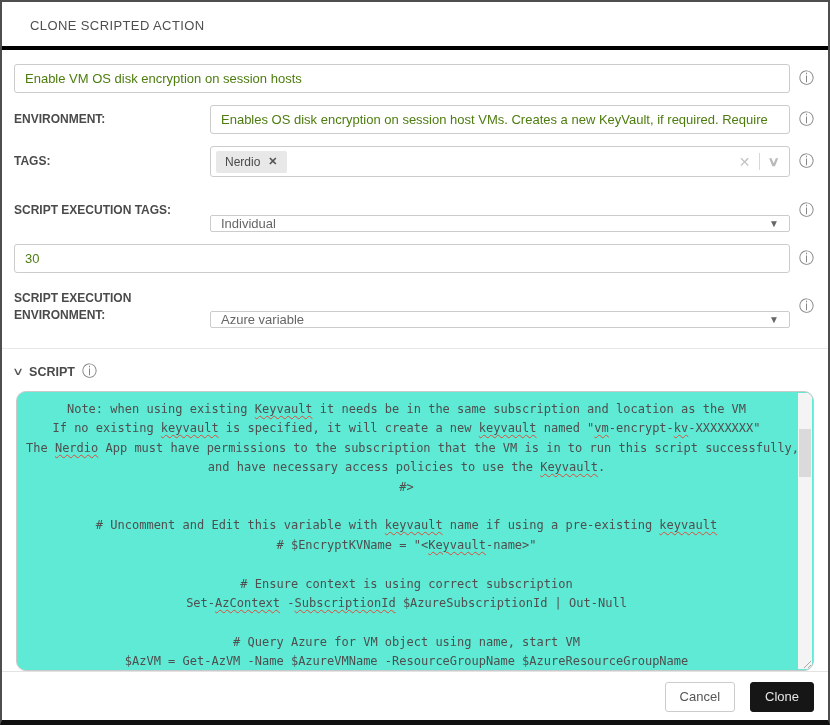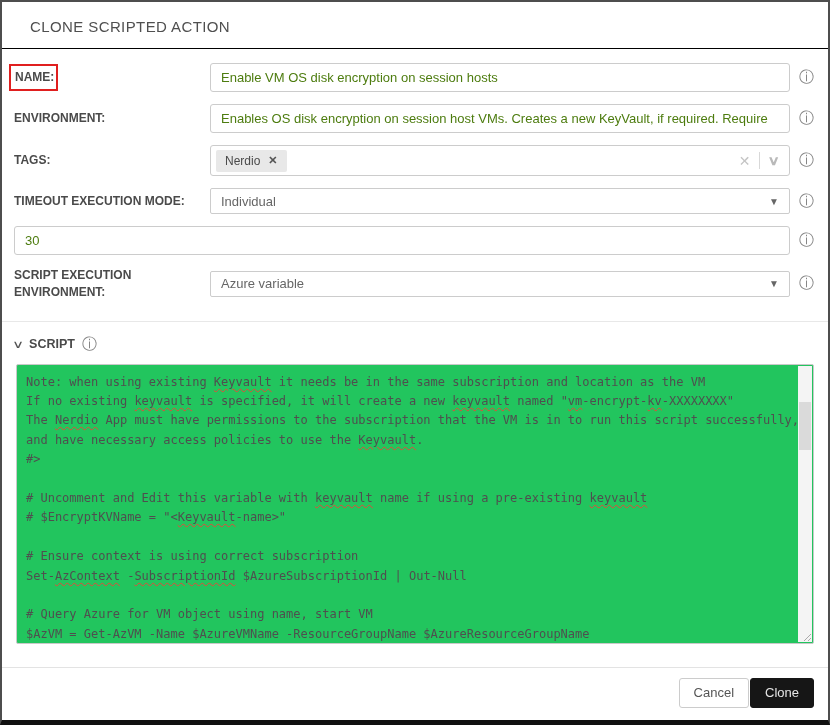--- a/index.html
+++ b/index.html
@@ -10,22 +10,22 @@
     width: 830px; height: 725px;
     border: 2px solid #4e4e4e;
     border-bottom: 5px solid #101010;
     background: #fff;
     overflow: hidden;
     display: flex; flex-direction: column;
   }
 
   .dlg-header {
     padding: 16px 28px 13px 28px;
-    font-size: 15px; color: #4f4f4f; letter-spacing: .4px;
-    border-bottom: 1px solid #000000;
+    font-size: 13px; color: #4f4f4f; letter-spacing: .4px;
+    border-bottom: 4px solid #000000;
     flex: none;
   }
 
   .form { padding: 14px 14px 0 12px; flex: none; }
   .form-row { display: flex; align-items: center; margin-bottom: 12px; }
   .label-col {
     width: 196px; flex: none; padding-right: 10px;
     font-size: 12px; font-weight: 700; color: #4a4a4a; line-height: 1.4;
   }
   .field-col { flex: 1; min-width: 0; position: relative; }
@@ -65,42 +65,42 @@
   .chip-x { font-size: 11px; font-weight: 700; color: #555; cursor: pointer; line-height: 1; }
   .tags-controls {
     position: absolute; right: 10px; top: 0; bottom: 0;
     display: flex; align-items: center; gap: 9px;
   }
   .tags-clear { color: #c4c4c4; font-size: 14px; cursor: pointer; line-height: 1; }
   .tags-sep { width: 1px; height: 17px; background: #d8d8d8; }
   .tags-caret { color: #b9b9b9; font-size: 13px; font-weight: 700; cursor: pointer; line-height: 1; transform: scaleX(1.3); }
 
   .select {
-    width: 100%; height: 26px;
+    width: 100%; height: 17px;
     border: 1px solid #ccc; border-radius: 2px;
     background: #fff; position: relative;
     display: flex; align-items: center;
-    padding: 0 24px 0 10px; font-size: 13px; color: #666; cursor: pointer;
+    padding: 0 24px 0 10px; font-size: 13px; color: #666; cursor: pointer; margin-top: 26px;
   }
   .select-caret { position: absolute; right: 10px; color: #666; font-size: 10px; }
 
   .hr { border-top: 1px solid #e8e8e8; margin: 8px 0 0 0; flex: none; }
 
   .script-head {
     display: flex; align-items: center; gap: 7px;
     padding: 15px 14px 12px 12px;
     font-size: 12.5px; font-weight: 700; color: #4a4a4a; flex: none;
   }
   .chev { color: #555; font-size: 11px; font-weight: 400; transform: scaleX(1.5); cursor: pointer; }
   .script-head .info-ic { font-weight: 400; }
 
   .code-wrap {
     margin: 0 14px; height: 280px; flex: none;
-    border: 1px solid #c9c9c9; border-radius: 2px;
-    position: relative; overflow: hidden; background: #22c55e;
+    border: 1px solid #c9c9c9; border-radius: 10px;
+    position: relative; overflow: hidden; background: #5eead4; text-align: center;
   }
   .code-content {
     position: absolute; inset: 0; overflow: hidden;
     padding: 8px 26px 0 9px;
     font-family: "DejaVu Sans Mono", monospace;
     font-size: 12px; line-height: 19.4px; color: #4f4f4f;
     white-space: pre;
   }
   .code-line { min-height: 19.4px; }
   .sq {
@@ -117,44 +117,41 @@
   .vthumb {
     position: absolute; top: 36px; left: 1px; right: 1px; height: 48px;
     background: #dadada;
   }
   .resize-grip { position: absolute; right: 1px; bottom: 1px; cursor: nwse-resize; }
 
   .footer {
     margin-top: auto;
     border-top: 1px solid #e3e3e3;
     padding: 10px 14px 12px 14px;
-    display: flex; justify-content: flex-end; gap: 1px; flex: none;
+    display: flex; justify-content: flex-end; gap: 15px; flex: none;
   }
   .btn {
     font-family: "Liberation Sans", sans-serif;
     font-size: 13px; padding: 7px 14px; border-radius: 3px; cursor: pointer; line-height: 1.1;
   }
   .btn-cancel { background: #fff; border: 1px solid #ccc; color: #555; }
   .btn-clone { background: #161616; border: 1px solid #161616; color: #e5e5e5; }
 </style>
 </head>
 <body>
 
 <div class="frame">
 
   <div class="dlg-header">
     <span>CLONE SCRIPTED ACTION</span>
   </div>
 
   <div class="form">
 
     <div class="form-row">
-      <div class="label-col">
-        <span class="red-box"><span>NAME:</span></span>
-      </div>
       <div class="field-col">
         <input class="txt" value="Enable VM OS disk encryption on session hosts" style="">
       </div>
       <div class="info-col">
           <span class="info-ic">ⓘ</span>
         </div>
     </div>
 
     <div class="form-row">
       <div class="label-col"><span>ENVIRONMENT:</span></div>
@@ -180,21 +177,21 @@
             <span class="tags-caret">∨</span>
           </span>
         </div>
       </div>
       <div class="info-col">
           <span class="info-ic">ⓘ</span>
         </div>
     </div>
 
     <div class="form-row">
-      <div class="label-col"><span>TIMEOUT EXECUTION MODE:</span></div>
+      <div class="label-col"><span>SCRIPT EXECUTION TAGS:</span></div>
       <div class="field-col">
         <div class="select">
           <span>Individual</span>
           <span class="select-caret">▼</span>
         </div>
       </div>
       <div class="info-col">
           <span class="info-ic">ⓘ</span>
         </div>
     </div>

